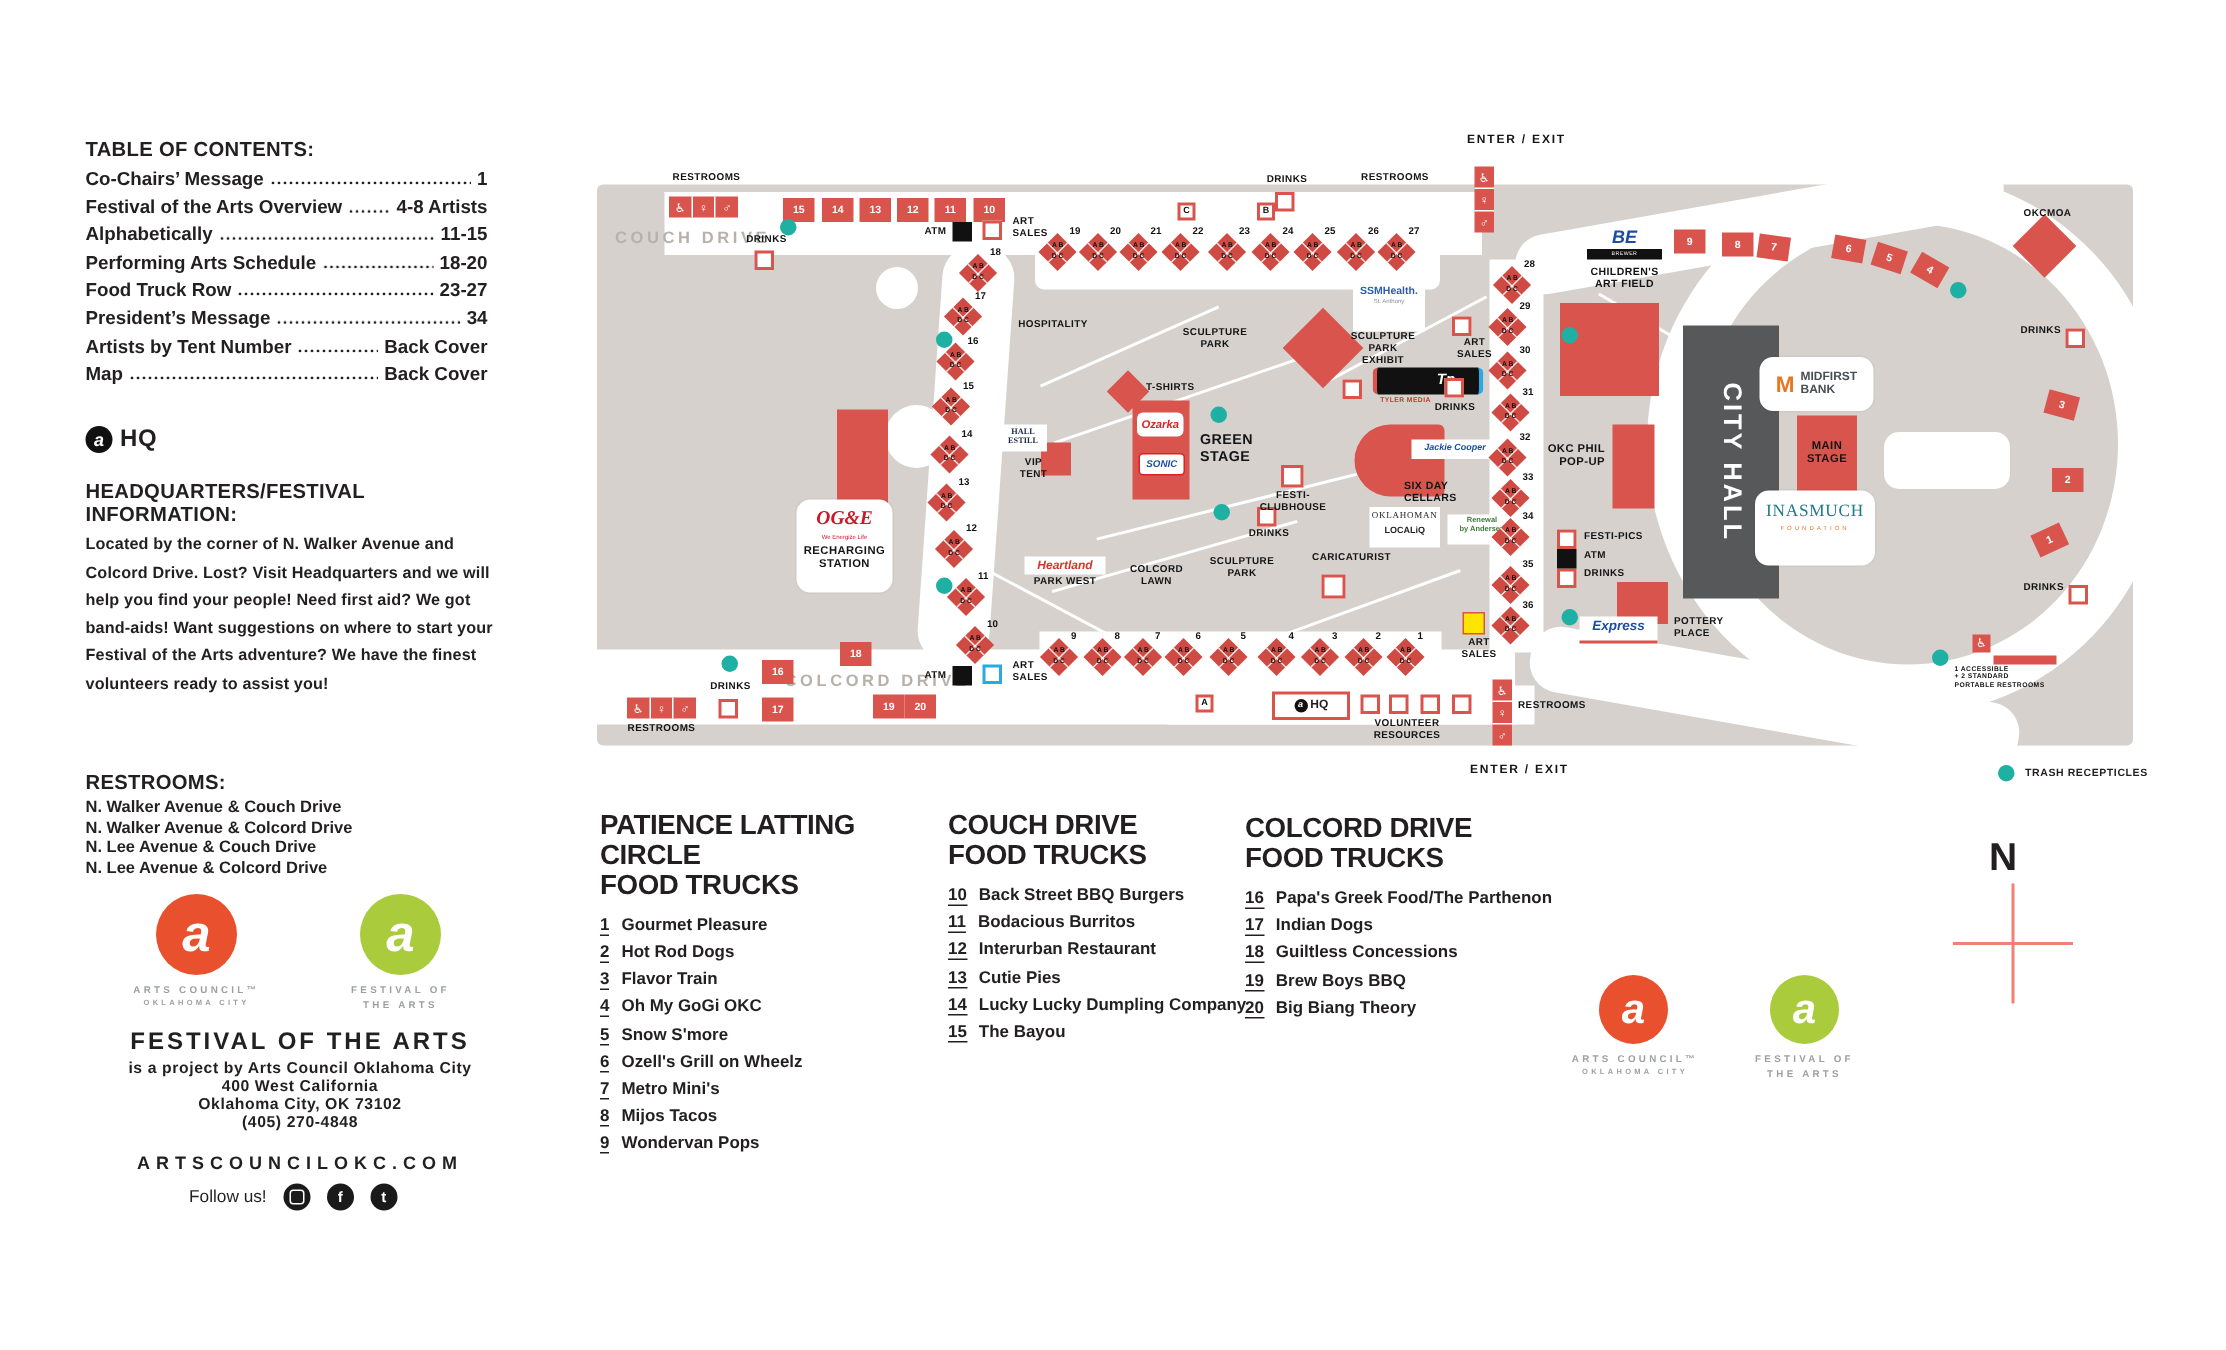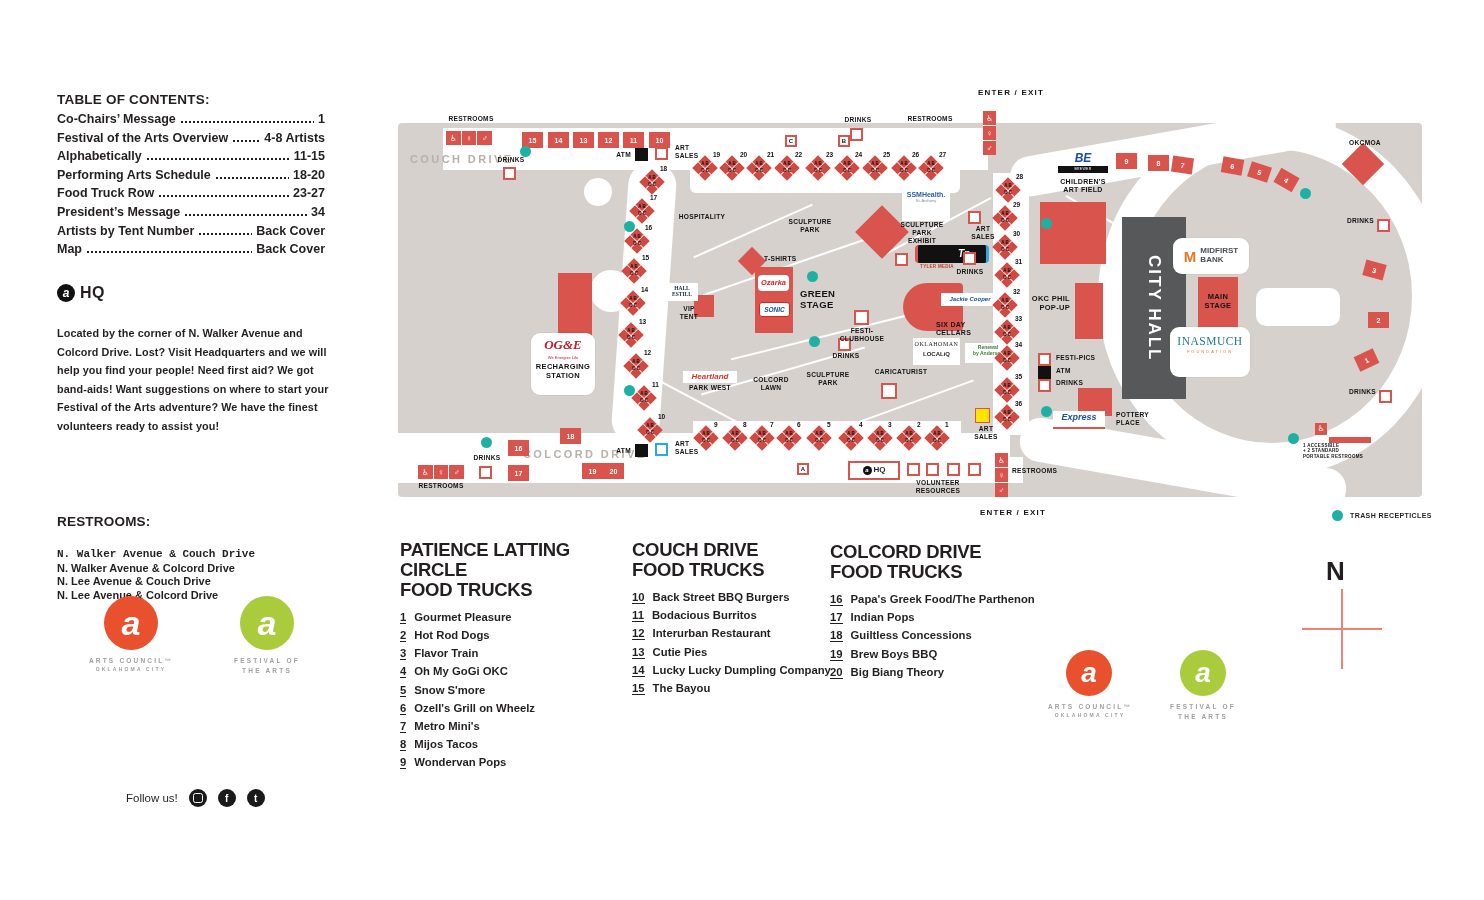--- a/index.html
+++ b/index.html
@@ -102,47 +102,56 @@
         </div>
       </div>
 </div>
 
 <div class="abs" style="left:57px;top:284px;display:flex;align-items:center;gap:5px;">
   <span style="width:18px;height:18px;border-radius:50%;background:#111;color:#fff;display:flex;align-items:center;justify-content:center;font-weight:bold;font-style:italic;font-size:12px;">a</span>
   <span style="font-size:16px;font-weight:bold;letter-spacing:0.5px;">HQ</span>
 </div>
 
 <div class="abs" style="left:57px;top:320px;width:286px;">
+  <div class="h-title">HEADQUARTERS/FESTIVAL INFORMATION:</div>
   <div class="body-txt" style="margin-top:4px;">Located by the corner of N. Walker Avenue and Colcord Drive. Lost? Visit Headquarters and we will help you find your people! Need first aid? We got band-aids! Want suggestions on where to start your Festival of the Arts adventure? We have the finest volunteers ready to assist you!</div>
 </div>
 
 
 <div class="abs" style="left:57px;top:514px;width:286px;">
   <div class="h-title">RESTROOMS:</div>
-  <div class="line-list" style="margin-top:19px;font-family:Liberation Mono, monospace;">N. Walker Avenue &amp; Couch Drive</div>
+  <div class="line-list" style="margin-top:3px;">N. Walker Avenue &amp; Couch Drive</div>
   <div class="line-list">N. Walker Avenue &amp; Colcord Drive</div>
   <div class="line-list">N. Lee Avenue &amp; Couch Drive</div>
   <div class="line-list">N. Lee Avenue &amp; Colcord Drive</div>
 </div>
 
 <div class="abs" style="left:104px;top:596px;">
   <div class="logo-circle" style="width:54px;height:54px;background:#e8502e;font-size:34px;">a</div>
 </div>
 <div class="abs" style="left:240px;top:596px;">
   <div class="logo-circle" style="width:54px;height:54px;background:#aacb3b;font-size:34px;">a</div>
 </div>
 <div class="abs logo-cap" style="left:74px;top:656px;width:114px;">
   <div>ARTS COUNCIL™</div>
   <div style="font-size:5px;">OKLAHOMA CITY</div>
 </div>
 <div class="abs logo-cap" style="left:212px;top:656px;width:110px;">
   <div>FESTIVAL OF</div>
   <div>THE ARTS</div>
 </div>
 
+<div class="abs addr" style="left:57px;top:686px;width:286px;">
+  <div style="font-size:16px;letter-spacing:2px;">FESTIVAL OF THE ARTS</div>
+  <div style="font-size:10.5px;letter-spacing:0.4px;margin-top:2px;">is a project by Arts Council Oklahoma City</div>
+  <div style="font-size:10.5px;letter-spacing:0.4px;">400 West California</div>
+  <div style="font-size:10.5px;letter-spacing:0.4px;">Oklahoma City, OK 73102</div>
+  <div style="font-size:10.5px;letter-spacing:0.4px;">(405) 270-4848</div>
+  <div style="font-size:12px;letter-spacing:4px;margin-top:14px;">ARTSCOUNCILOKC.COM</div>
+</div>
 
 <div class="abs" style="left:126px;top:789px;display:flex;align-items:center;gap:11px;">
   <span style="font-size:11.5px;">Follow us!</span>
   <span class="soc">
         <span style="width:8px;height:8px;border:1.4px solid #fff;border-radius:2.5px;display:block;"></span>
       </span>
   <span class="soc">f</span>
   <span class="soc">t</span>
 </div>
 
@@ -634,21 +643,21 @@
 <div class="abs" style="left:830px;top:542px;width:210px;">
   <div class="sec-title" style="white-space:pre-line;">COLCORD DRIVE
 FOOD TRUCKS</div>
   <div class="sec-items" style="margin-top:11px;">
         <div class="fl-row">
           <span class="fl-num">16</span>
           <span>Papa's Greek Food/The Parthenon</span>
         </div>
         <div class="fl-row">
           <span class="fl-num">17</span>
-          <span>Indian Pops</span>
+          <span>Indian Dogs</span>
         </div>
         <div class="fl-row">
           <span class="fl-num">18</span>
           <span>Guiltless Concessions</span>
         </div>
         <div class="fl-row">
           <span class="fl-num">19</span>
           <span>Brew Boys BBQ</span>
         </div>
         <div class="fl-row">

